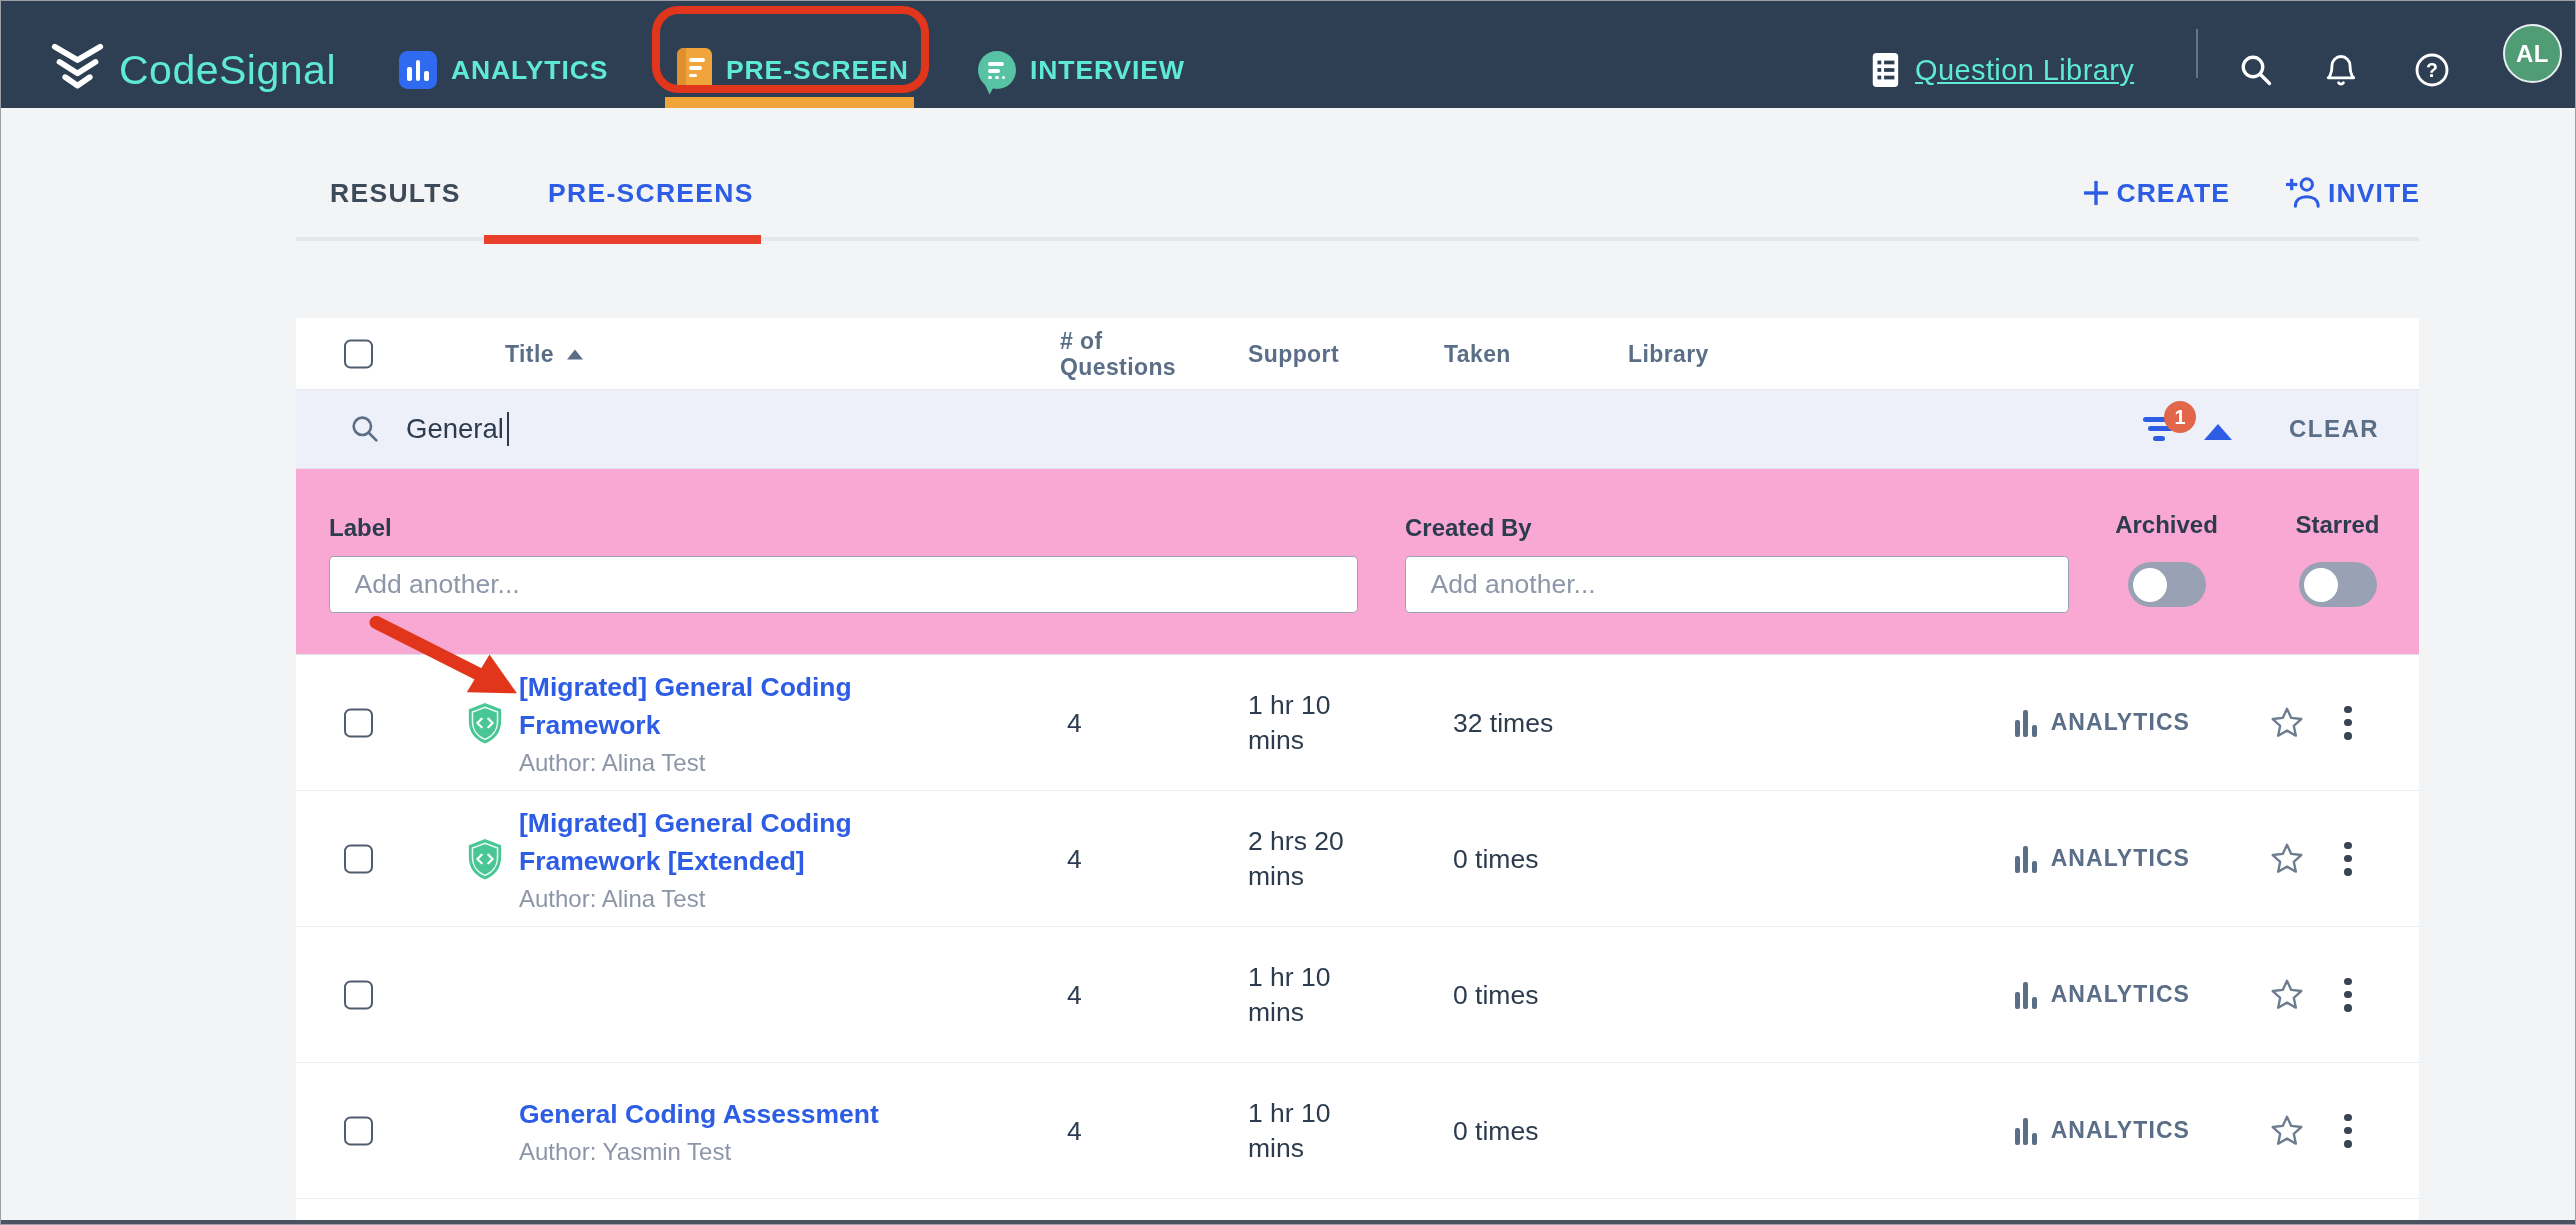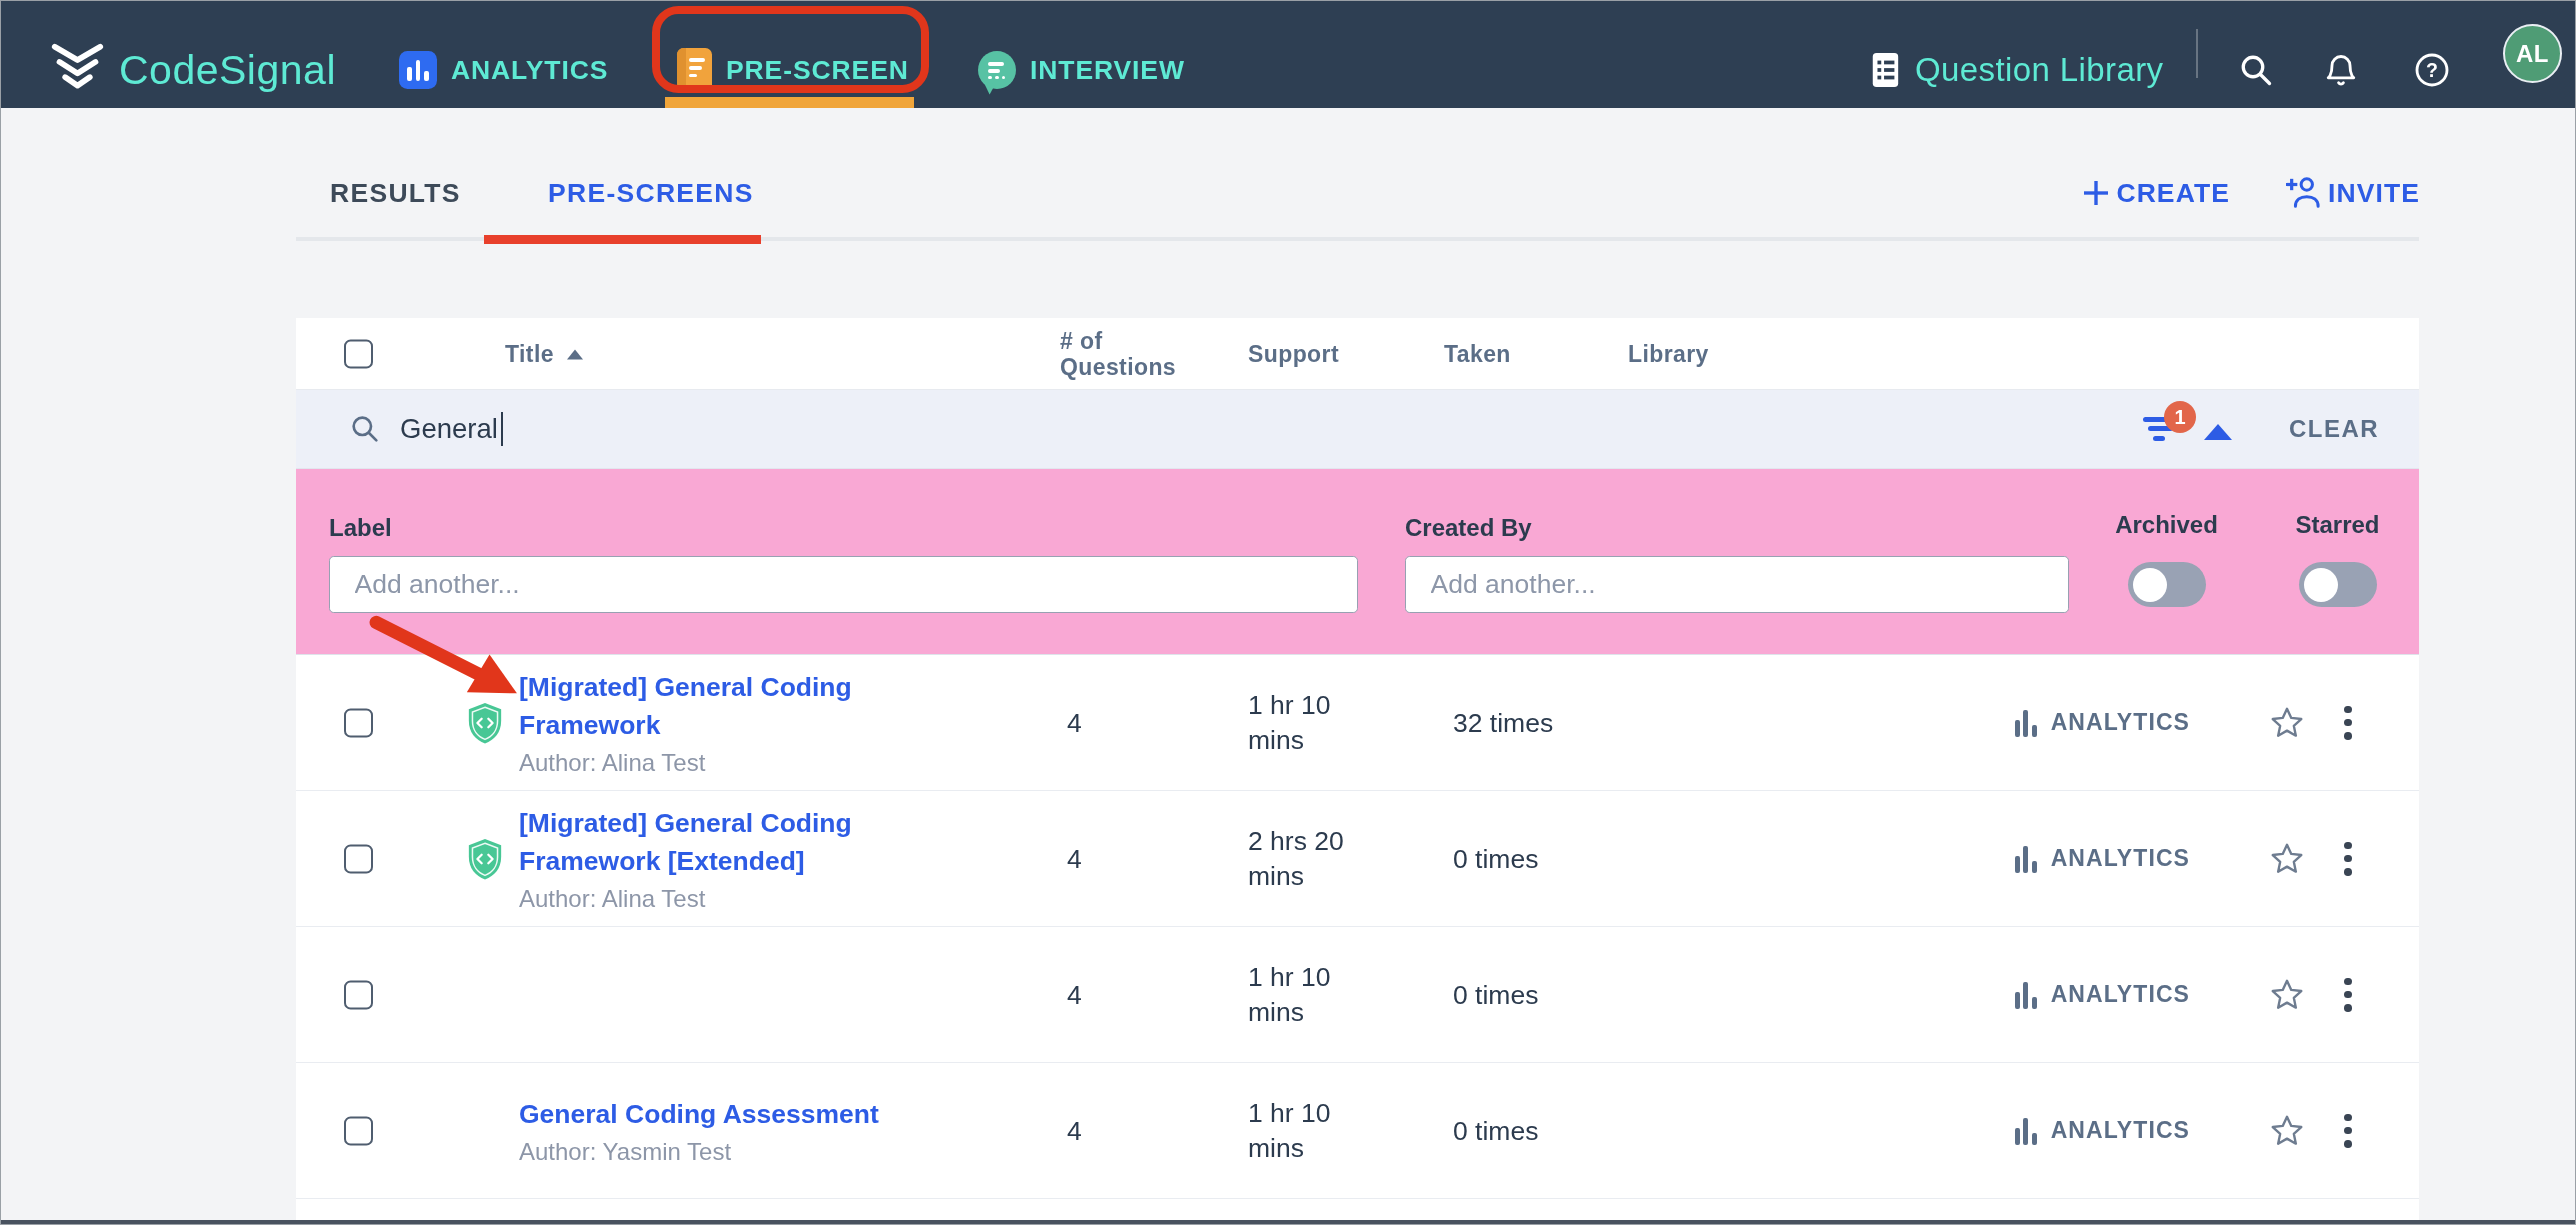--- a/index.html
+++ b/index.html
@@ -8,21 +8,21 @@
     background:#f3f4f6;font-family:"Liberation Sans",sans-serif;
     border:0.9px solid #9aa0a6;box-sizing:border-box;
   }
   .screen::after{content:"";position:absolute;left:0;right:0;bottom:0;height:3.8px;background:#49525f;z-index:60;}
 
   
   .topbar{position:absolute;top:0;left:0;right:0;height:107px;background:#2e3f53;z-index:5;}
   .tb-item{position:absolute;top:0;height:138px;display:flex;align-items:center;gap:14px;color:#5eead4;}
   .brand-text{font-size:41px;font-weight:500;letter-spacing:0.5px;}
   .nav-label{font-size:26.5px;font-weight:700;letter-spacing:0.9px;}
-  .qlib-label{font-size:33px;font-weight:500;letter-spacing:0.4px;}
+  .qlib-label{font-size:29px;font-weight:500;letter-spacing:0.4px;text-decoration:underline;}
   .tb-divider{position:absolute;left:2195px;top:28px;width:1.9px;height:49px;background:rgba(255,255,255,.28);}
   .avatar{position:absolute;left:2502px;top:23px;width:59px;height:59px;border-radius:50%;
     background:#4f9c75;border:2.8px solid #e9eef3;box-sizing:border-box;
     display:flex;align-items:center;justify-content:center;color:#fff;font-size:24px;font-weight:700;letter-spacing:0.5px;}
   
   .ic-analytics{width:38px;height:38px;border-radius:8.5px;background:#2e6bf1;display:flex;align-items:flex-end;justify-content:center;gap:3.8px;padding-bottom:8.5px;box-sizing:border-box;}
   .ic-analytics i{display:block;width:4.7px;border-radius:1.9px;background:#fff;}
   .ic-prescreen{position:relative;width:35px;height:44px;border-radius:6.6px;background:#f1a33c;overflow:hidden;}
   .ic-prescreen::before{content:"";position:absolute;left:0;top:0;bottom:0;width:8.5px;background:#e0912f;}
   .ic-prescreen i{position:absolute;left:12.3px;height:3.8px;border-radius:1.9px;background:#fff;}
@@ -46,21 +46,21 @@
 
   
   .card{position:absolute;left:295px;top:317px;width:2123px;height:908px;background:#fff;}
   .thead{position:relative;height:72px;background:#fff;border-bottom:0.9px solid #e7eaef;box-sizing:border-box;}
   .col{position:absolute;top:50%;transform:translateY(-50%);color:#5b6e87;font-size:23px;font-weight:700;letter-spacing:0.4px;}
   .checkbox{width:29px;height:29px;border:2.8px solid #4f5d6f;border-radius:6.6px;background:#fff;box-sizing:border-box;}
   .cb-pos{position:absolute;left:48px;top:50%;transform:translateY(-50%);}
   .sort-tri{display:inline-block;width:0;height:0;border-left:8.5px solid transparent;border-right:8.5px solid transparent;border-bottom:10.4px solid #5b6e87;margin-left:13.3px;transform:translateY(-1.9px);}
 
   .search-row{position:relative;height:79px;background:#edf0f8;border-bottom:0.9px solid #e2e6ee;box-sizing:border-box;}
-  .search-text{position:absolute;left:104px;top:50%;transform:translateY(-50%);font-size:27.5px;color:#2c3b4e;display:flex;align-items:center;}
+  .search-text{position:absolute;left:110px;top:50%;transform:translateY(-50%);font-size:27.5px;color:#2c3b4e;display:flex;align-items:center;}
   .caret{display:inline-block;width:2.8px;height:34px;background:#2c3b4e;margin-left:2.8px;}
   .filter-toggle{position:absolute;left:1847px;top:50%;transform:translateY(-50%);display:flex;align-items:center;gap:23px;cursor:pointer;}
   .flt{position:relative;width:38px;height:28px;}
   .flt i{position:absolute;height:4.7px;border-radius:2.8px;background:#2d5ce5;}
   .badge{position:absolute;left:21px;top:-14px;width:32px;height:32px;border-radius:50%;background:#e2664a;color:#fff;
     font-size:20px;font-weight:700;display:flex;align-items:center;justify-content:center;}
   .tri-up{width:0;height:0;border-left:14px solid transparent;border-right:14px solid transparent;border-bottom:16px solid #2d5ce5;margin-top:5.7px;}
   .clear-btn{position:absolute;left:1993px;top:50%;transform:translateY(-50%);font-size:24px;font-weight:700;letter-spacing:1.5px;color:#5b6e87;cursor:pointer;}
 
   .filter-panel{position:relative;height:186px;background:#f9a8d4;border-bottom:0.9px solid #dfe3ea;box-sizing:border-box;}

